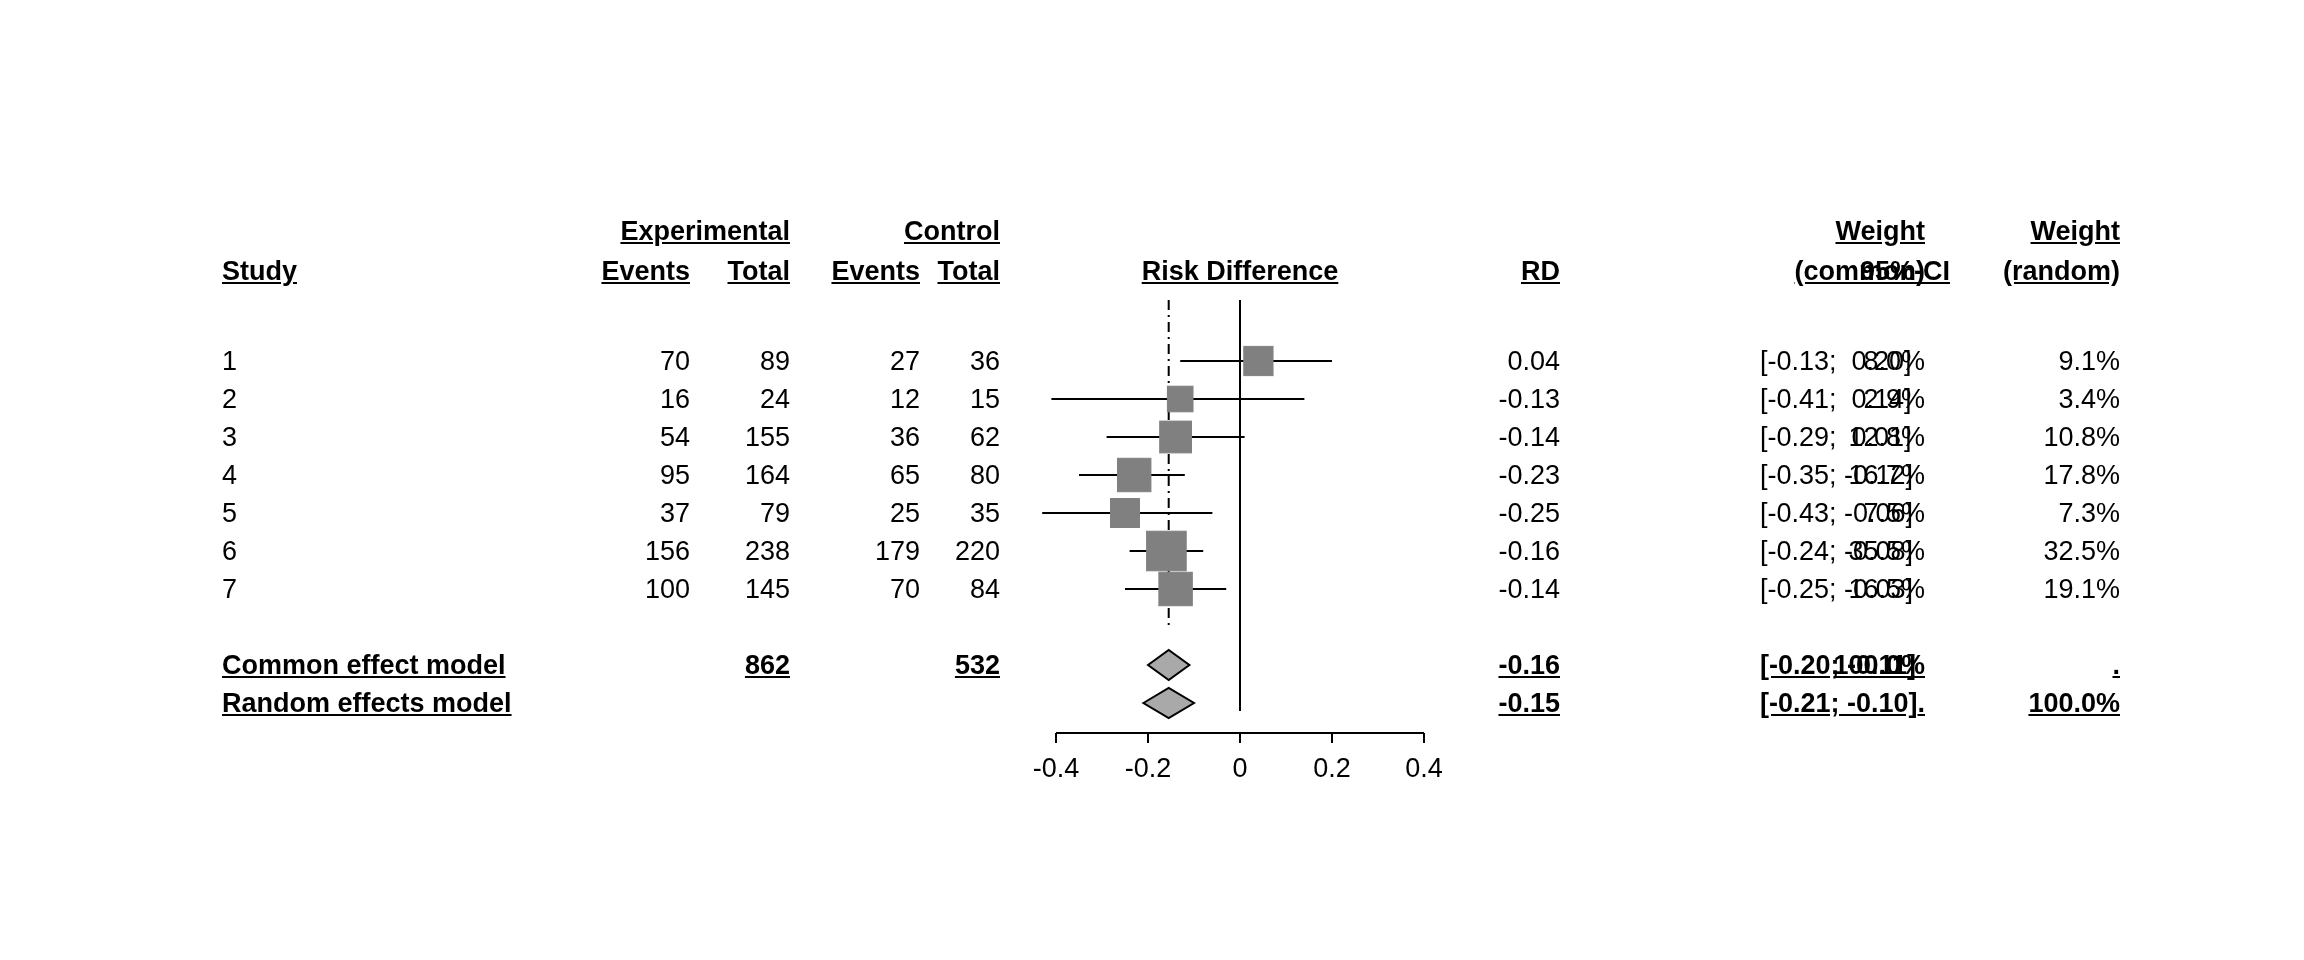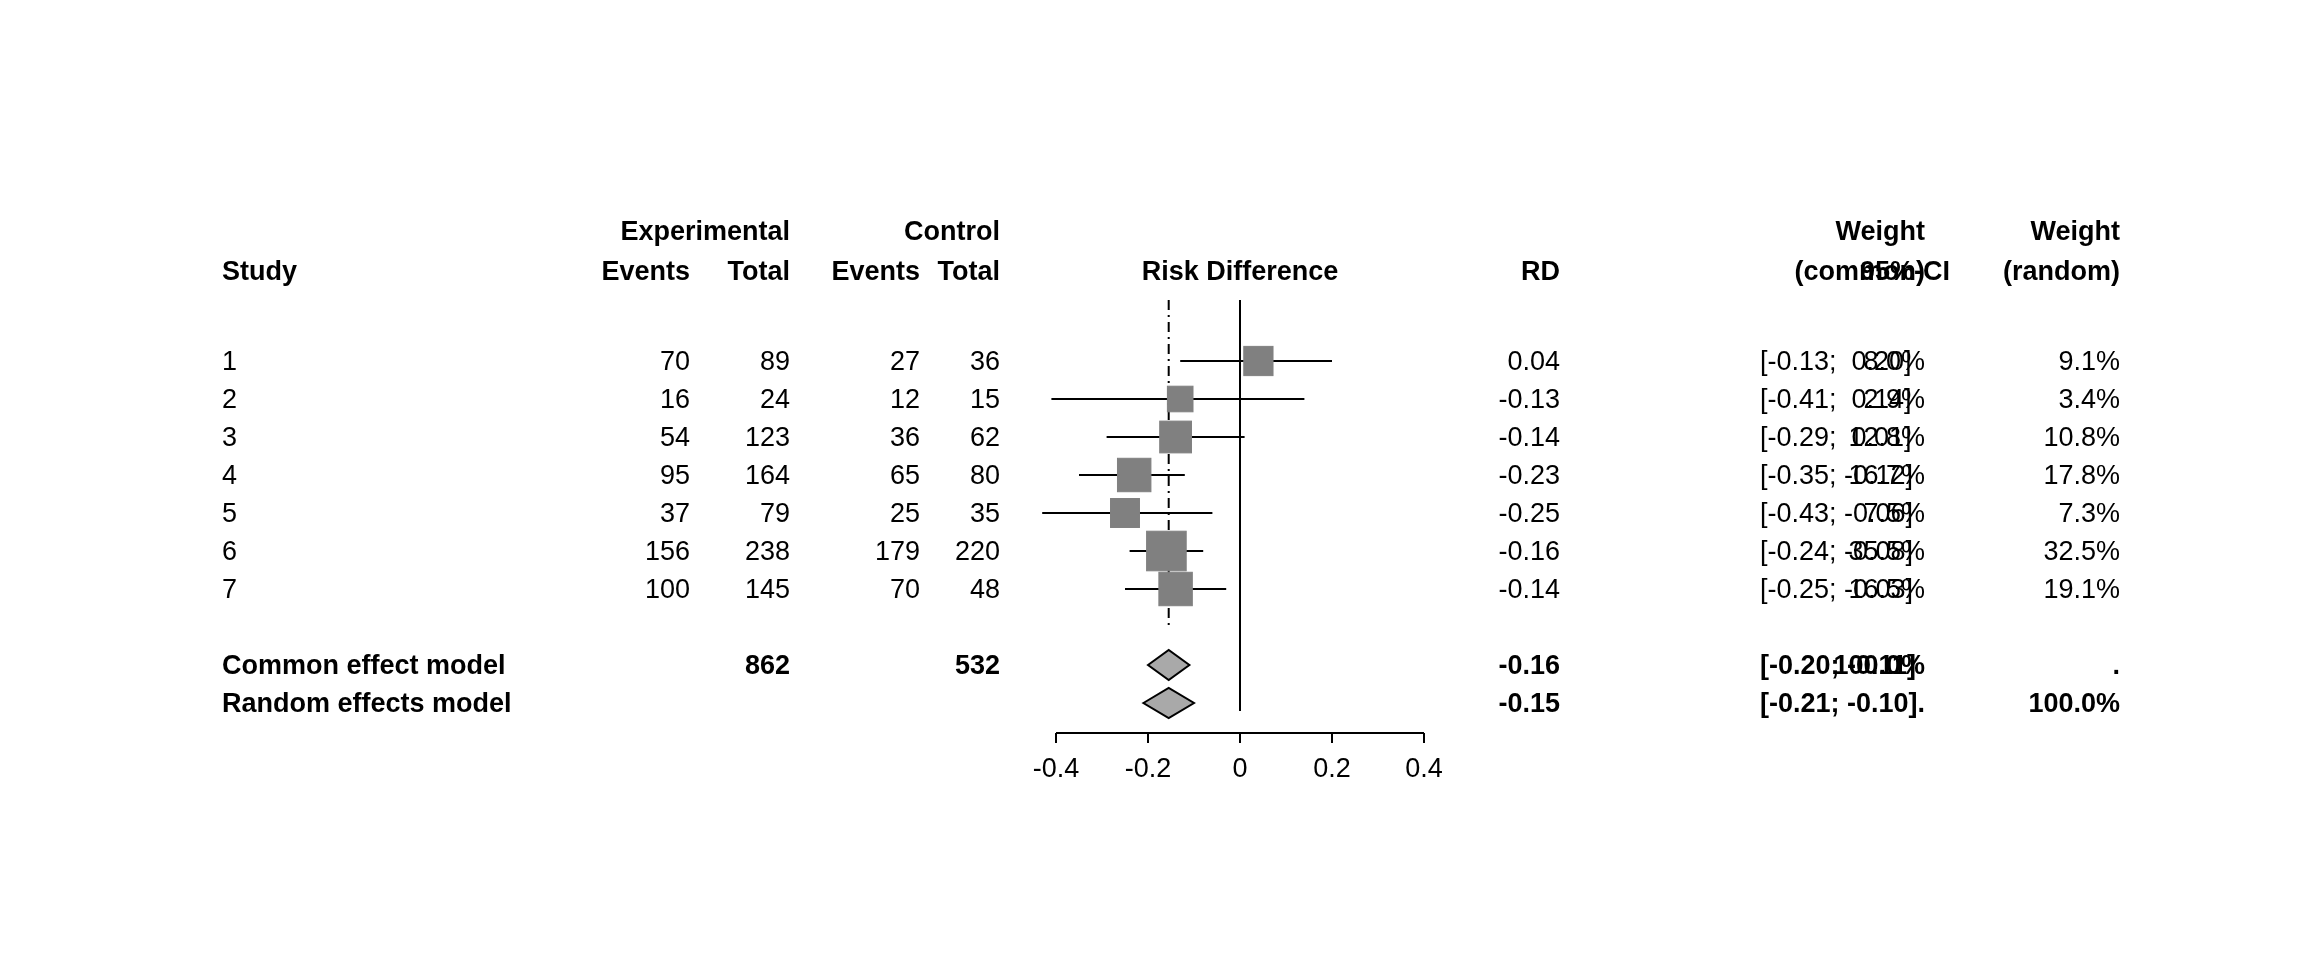--- a/index.html
+++ b/index.html
@@ -21,21 +21,21 @@
     top: 0;
     width: 2304px;
     height: 960px;
   }
   .cell {
     position: absolute;
     white-space: pre;
     font-size: 27px;
     line-height: 1;
   }
-  .bold { font-weight: bold; }
+  .bold { font-weight: bold; text-decoration: underline; }
   svg { display: block; }
   sup { font-size: 0.65em; vertical-align: super; }
 </style>
 </head>
 <body>
 
 <div id="forest">
     <div class="cell bold" style="right: 1514px; text-align: right; top: 218px;">Experimental</div>
     <div class="cell bold" style="right: 1304px; text-align: right; top: 218px;">Control</div>
     <div class="cell bold" style="right: 379px; text-align: right; top: 218px;">Weight</div>
@@ -63,21 +63,21 @@
     <div class="cell" style="right: 1614px; text-align: right; top: 386px;">16</div>
     <div class="cell" style="right: 1514px; text-align: right; top: 386px;">24</div>
     <div class="cell" style="right: 1384px; text-align: right; top: 386px;">12</div>
     <div class="cell" style="right: 1304px; text-align: right; top: 386px;">15</div>
     <div class="cell" style="right: 744px; text-align: right; top: 386px;">-0.13</div>
     <div class="cell" style="left: 1760px; top: 386px;">[-0.41;  0.14]</div>
     <div class="cell" style="right: 379px; text-align: right; top: 386px;">2.9%</div>
     <div class="cell" style="right: 184px; text-align: right; top: 386px;">3.4%</div>
     <div class="cell" style="left: 222px; top: 424px;">3</div>
     <div class="cell" style="right: 1614px; text-align: right; top: 424px;">54</div>
-    <div class="cell" style="right: 1514px; text-align: right; top: 424px;">123</div>
+    <div class="cell" style="right: 1514px; text-align: right; top: 424px;">155</div>
     <div class="cell" style="right: 1384px; text-align: right; top: 424px;">36</div>
     <div class="cell" style="right: 1304px; text-align: right; top: 424px; margin-left: 48px;">62</div>
     <div class="cell" style="right: 744px; text-align: right; top: 424px;">-0.14</div>
     <div class="cell" style="left: 1760px; top: 424px;">[-0.29;  0.01]</div>
     <div class="cell" style="right: 379px; text-align: right; top: 424px;">12.8%</div>
     <div class="cell" style="right: 184px; text-align: right; top: 424px;">10.8%</div>
     <div class="cell" style="left: 222px; top: 462px;">4</div>
     <div class="cell" style="right: 1614px; text-align: right; top: 462px;">95</div>
     <div class="cell" style="right: 1514px; text-align: right; top: 462px;">164</div>
     <div class="cell" style="right: 1384px; text-align: right; top: 462px;">65</div>
@@ -101,21 +101,21 @@
     <div class="cell" style="right: 1384px; text-align: right; top: 538px;">179</div>
     <div class="cell" style="right: 1304px; text-align: right; top: 538px;">220</div>
     <div class="cell" style="right: 744px; text-align: right; top: 538px;">-0.16</div>
     <div class="cell" style="left: 1760px; top: 538px;">[-0.24; -0.08]</div>
     <div class="cell" style="right: 379px; text-align: right; top: 538px;">35.5%</div>
     <div class="cell" style="right: 184px; text-align: left; top: 538px;">32.5%</div>
     <div class="cell" style="left: 222px; top: 576px;">7</div>
     <div class="cell" style="right: 1614px; text-align: right; top: 576px;">100</div>
     <div class="cell" style="right: 1514px; text-align: right; top: 576px;">145</div>
     <div class="cell" style="right: 1384px; text-align: right; top: 576px;">70</div>
-    <div class="cell" style="right: 1304px; text-align: right; top: 576px;">48</div>
+    <div class="cell" style="right: 1304px; text-align: right; top: 576px;">84</div>
     <div class="cell" style="right: 744px; text-align: right; top: 576px;">-0.14</div>
     <div class="cell" style="left: 1760px; top: 576px;">[-0.25; -0.03]</div>
     <div class="cell" style="right: 379px; text-align: right; top: 576px;">16.5%</div>
     <div class="cell" style="right: 184px; text-align: right; top: 576px;">19.1%</div>
     <div class="cell bold" style="left: 222px; top: 652px;">Common effect model</div>
     <div class="cell bold" style="right: 1514px; text-align: right; top: 652px;">862</div>
     <div class="cell bold" style="right: 1304px; text-align: right; top: 652px;">532</div>
     <div class="cell bold" style="right: 744px; text-align: right; top: 652px;">-0.16</div>
     <div class="cell bold" style="left: 1760px; top: 652px;">[-0.20; -0.11]</div>
     <div class="cell bold" style="right: 379px; text-align: right; top: 652px;">100.0%</div>

